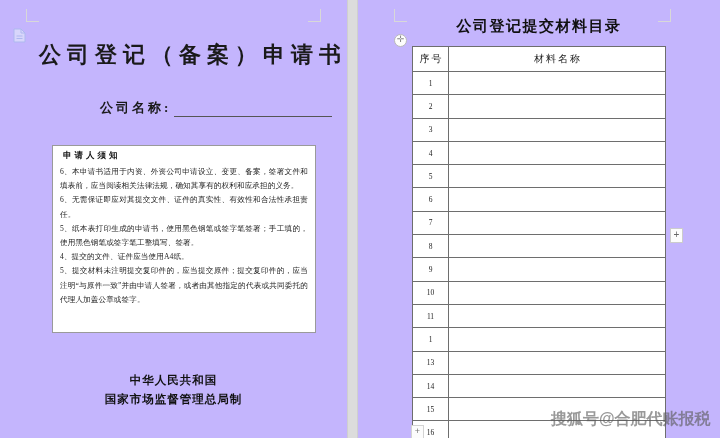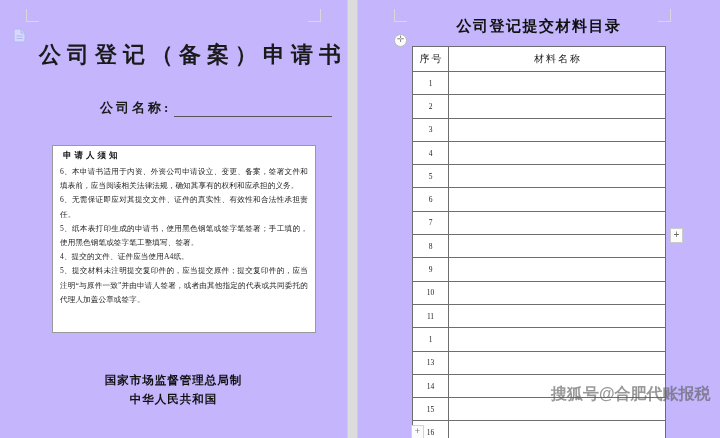--- a/index.html
+++ b/index.html
@@ -237,21 +237,21 @@
     color: #777;
     font-size: 9px;
     line-height: 11px;
     text-align: center;
     font-family: "Liberation Sans", sans-serif;
   }
 
   .watermark {
     position: absolute;
     left: 193px;
-    top: 384px;
+    top: 409px;
     font-size: 16px;
     font-weight: bold;
     color: rgba(90,90,90,.62);
     letter-spacing: 0px;
     white-space: nowrap;
     font-family: "Liberation Sans", sans-serif;
   }
 </style>
 </head>
 <body>
@@ -281,22 +281,22 @@
     <div class="notice-box">
       <div class="notice-title">申请人须知</div>
       <p class="notice-item">6、本申请书适用于内资、外资公司申请设立、变更、备案，签署文件和填表前，应当阅读相关法律法规，确知其享有的权利和应承担的义务。</p>
       <p class="notice-item">6、无需保证即应对其提交文件、证件的真实性、有效性和合法性承担责任。</p>
       <p class="notice-item">5、纸本表打印生成的申请书，使用黑色钢笔或签字笔签署；手工填的，使用黑色钢笔或签字笔工整填写、签署。</p>
       <p class="notice-item">4、提交的文件、证件应当使用A4纸。</p>
       <p class="notice-item">5、提交材料未注明提交复印件的，应当提交原件；提交复印件的，应当注明“与原件一致”并由申请人签署，或者由其他指定的代表或共同委托的代理人加盖公章或签字。</p>
     </div>
 
     <div class="issuer">
+      <div>中华人民共和国</div>
       <div>国家市场监督管理总局制</div>
-      <div>中华人民共和国</div>
     </div>
   </div>
 
   <div class="gutter"></div>
 
   <div class="page page-right">
 
     <div class="cropmark cm-tl" style="left:36px; top:9px;"></div>
     <div class="cropmark cm-tr" style="left:300px; top:9px;"></div>
 

